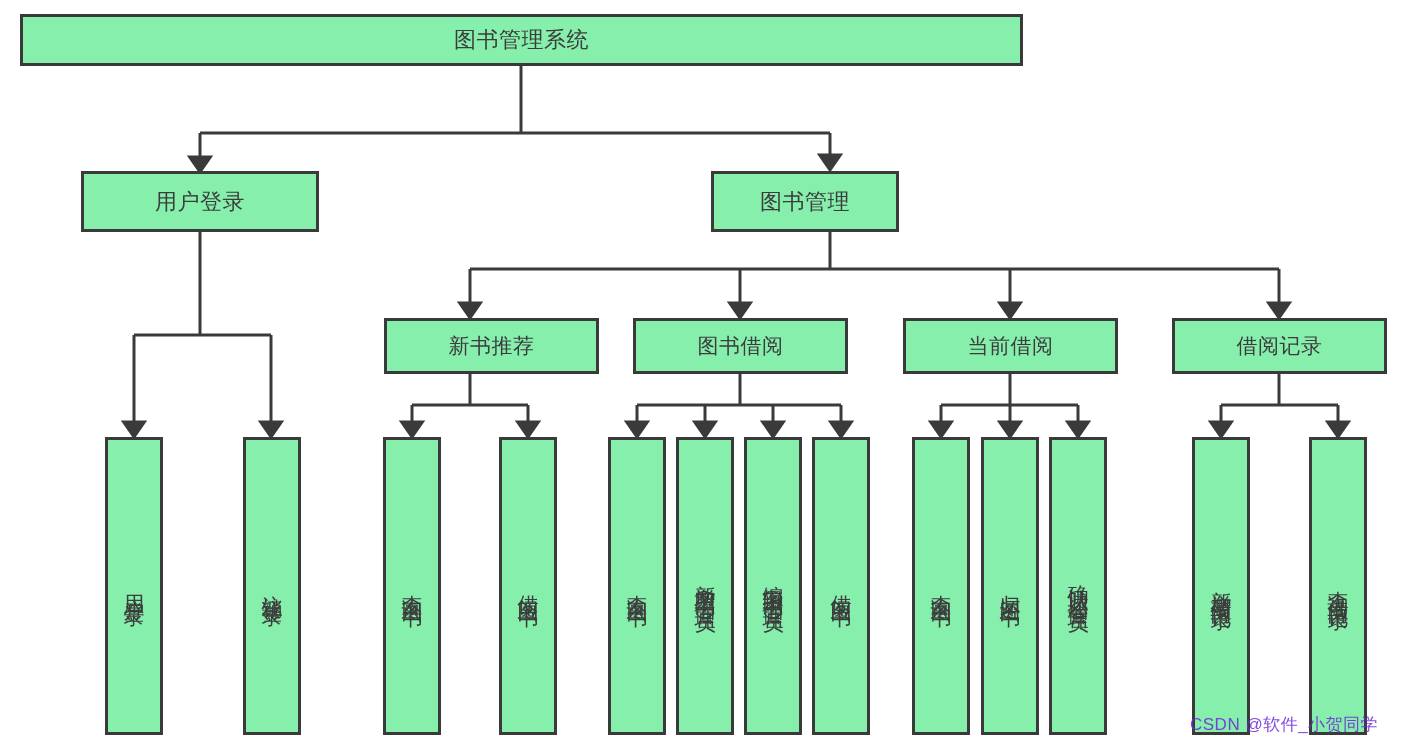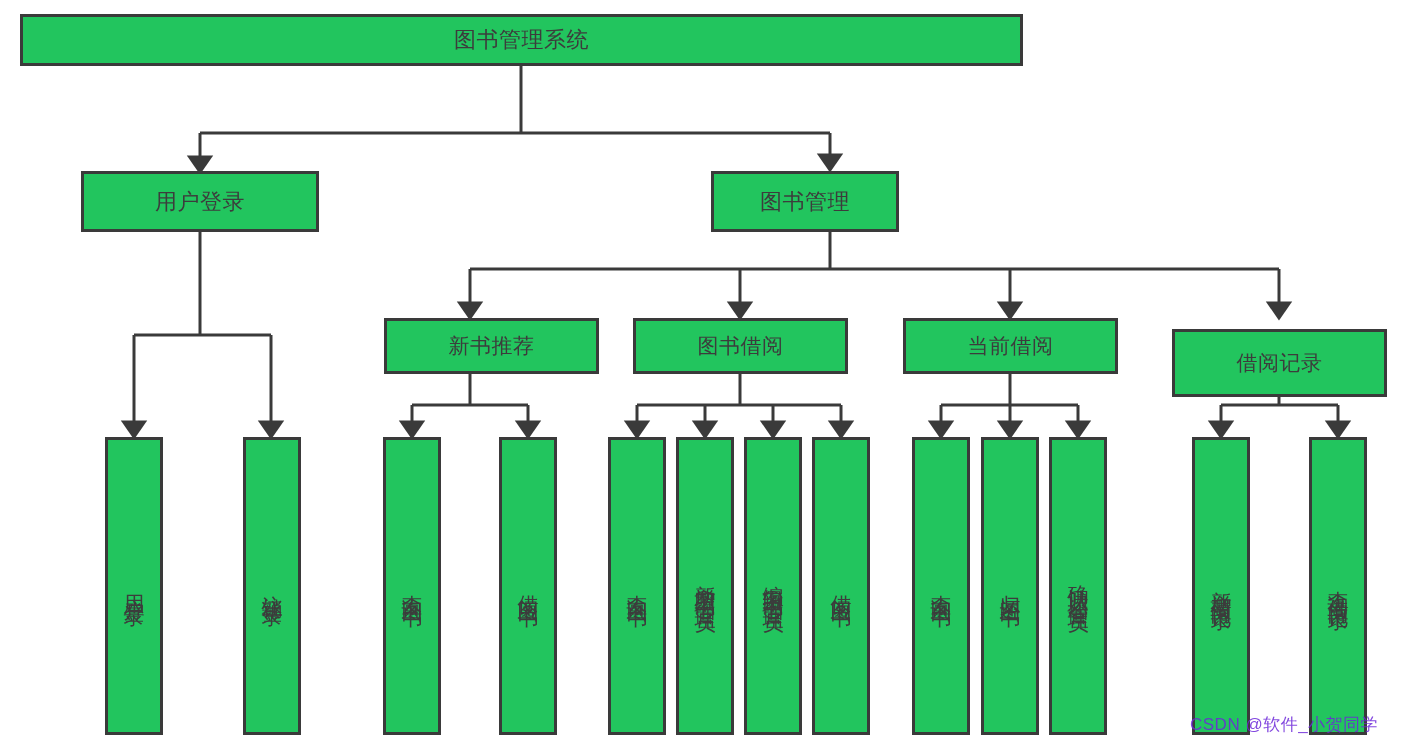--- a/index.html
+++ b/index.html
@@ -22,21 +22,21 @@
     position: absolute;
     left: 0;
     top: 0;
     width: 1405px;
     height: 747px;
     pointer-events: none;
   }
   .node {
     position: absolute;
     box-sizing: border-box;
-    background: #22c55e;
+    background: #86efac;
     border: 3px solid #3a3a3a;
     display: flex;
     align-items: center;
     justify-content: center;
     color: #2b2b2b;
   }
   .node.h {
     
   }
   .node-label {
@@ -144,21 +144,21 @@
   </div>
 
   <div class="node h level3" style="left:633px; top:318px; width:215px; height:56px;">
     <span class="node-label">图书借阅</span>
   </div>
 
   <div class="node h level3" style="left:903px; top:318px; width:215px; height:56px;">
     <span class="node-label">当前借阅</span>
   </div>
 
-  <div class="node h level3" style="left:1172px; top:318px; width:215px; height:68px;margin-top:11px;">
+  <div class="node h level3" style="left:1172px; top:318px; width:215px; height:56px;">
     <span class="node-label">借阅记录</span>
   </div>
 
   <div class="node v" style="left:105px; top:437px; width:58px; height:298px;">
     <span class="node-label">用户登录</span>
   </div>
 
   <div class="node v" style="left:243px; top:437px; width:58px; height:298px;">
     <span class="node-label">注销登录</span>
   </div>

